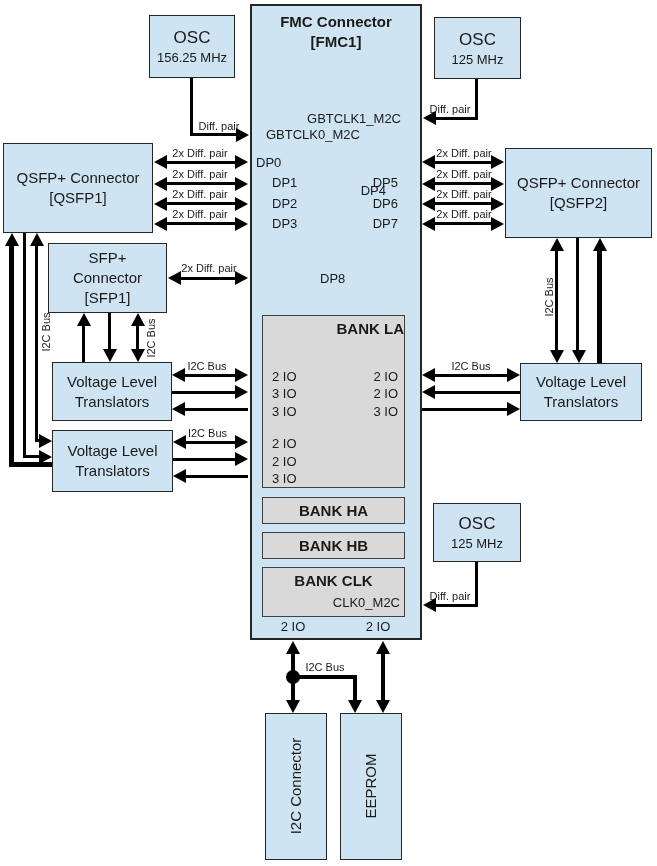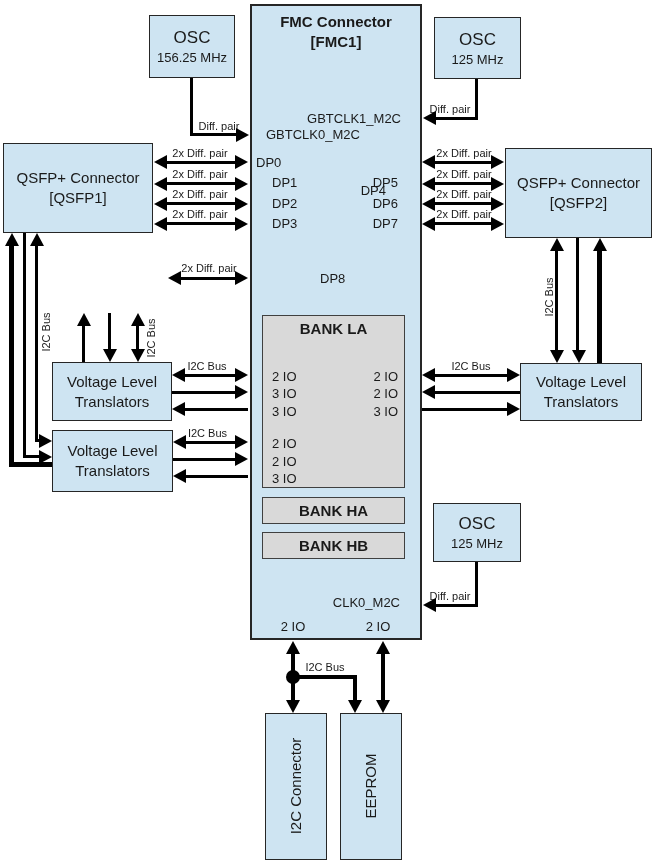--- a/index.html
+++ b/index.html
@@ -48,39 +48,42 @@
   <div class="port" style="left:256px;top:155px;width:50px;">DP0</div>
   <div class="port" style="left:272px;top:175px;width:50px;">DP1</div>
   <div class="port" style="left:272px;top:196px;width:50px;">DP2</div>
   <div class="port" style="left:272px;top:216px;width:50px;">DP3</div>
   <div class="port r" style="left:328px;top:155px;width:58px;margin-top:28px;">DP4</div>
   <div class="port r" style="left:340px;top:175px;width:58px;">DP5</div>
   <div class="port r" style="left:340px;top:196px;width:58px;">DP6</div>
   <div class="port r" style="left:340px;top:216px;width:58px;">DP7</div>
   <div class="port" style="left:272px;top:271px;width:50px;margin-left:48px;">DP8</div>
 
-  <div class="bank" style="left:262px;top:315px;width:143px;height:173px;">
+  <div class="bank" style="left:262px;top:315px;width:143px;height:173px;text-align:right;">
     <div class="bank-title">BANK LA</div>
   </div>
   <div class="port" style="left:272px;top:369px;width:40px;">2 IO</div>
   <div class="port" style="left:272px;top:386px;width:40px;">3 IO</div>
   <div class="port" style="left:272px;top:404px;width:40px;">3 IO</div>
   <div class="port r" style="left:358px;top:369px;width:40px;">2 IO</div>
   <div class="port r" style="left:358px;top:386px;width:40px;">2 IO</div>
   <div class="port r" style="left:358px;top:404px;width:40px;">3 IO</div>
   <div class="port" style="left:272px;top:436px;width:40px;">2 IO</div>
   <div class="port" style="left:272px;top:454px;width:40px;">2 IO</div>
   <div class="port" style="left:272px;top:471px;width:40px;">3 IO</div>
 
   <div class="bank" style="left:262px;top:532px;width:143px;height:27px;display:flex;align-items:center;justify-content:center;">
     <div class="bank-title" style="margin:0;">BANK HB</div>
   </div>
   <div class="bank" style="left:262px;top:497px;width:143px;height:27px;display:flex;align-items:center;justify-content:center;">
     <div class="bank-title" style="margin:0;">BANK HA</div>
   </div>
+  <div class="bank" style="left:262px;top:567px;width:143px;height:50px;">
+    <div class="bank-title">BANK CLK</div>
+  </div>
   <div class="port r" style="left:300px;top:595px;width:100px;">CLK0_M2C</div>
   <div class="port" style="left:268px;top:619px;width:50px;text-align:center;">2 IO</div>
   <div class="port" style="left:353px;top:619px;width:50px;text-align:center;">2 IO</div>
 
   <div class="box" style="left:149px;top:15px;width:86px;height:63px;">
     <div class="t17">OSC</div>
     <div class="t13">156.25 MHz</div>
   </div>
   <div class="box" style="left:434px;top:17px;width:87px;height:62px;">
     <div class="t17">OSC</div>
@@ -91,20 +94,25 @@
     <div class="t13">125 MHz</div>
   </div>
 
   <div class="box" style="left:3px;top:143px;width:150px;height:90px;">
     <div class="t15">QSFP+ Connector</div>
     <div class="t15">[QSFP1]</div>
   </div>
   <div class="box" style="left:505px;top:148px;width:147px;height:90px;">
     <div class="t15">QSFP+ Connector</div>
     <div class="t15">[QSFP2]</div>
+  </div>
+  <div class="box" style="left:48px;top:243px;width:119px;height:70px;">
+    <div class="t15">SFP+</div>
+    <div class="t15">Connector</div>
+    <div class="t15">[SFP1]</div>
   </div>
 
   <div class="box" style="left:52px;top:362px;width:120px;height:59px;">
     <div class="t15">Voltage Level</div>
     <div class="t15">Translators</div>
   </div>
   <div class="box" style="left:52px;top:430px;width:121px;height:62px;">
     <div class="t15">Voltage Level</div>
     <div class="t15">Translators</div>
   </div>

